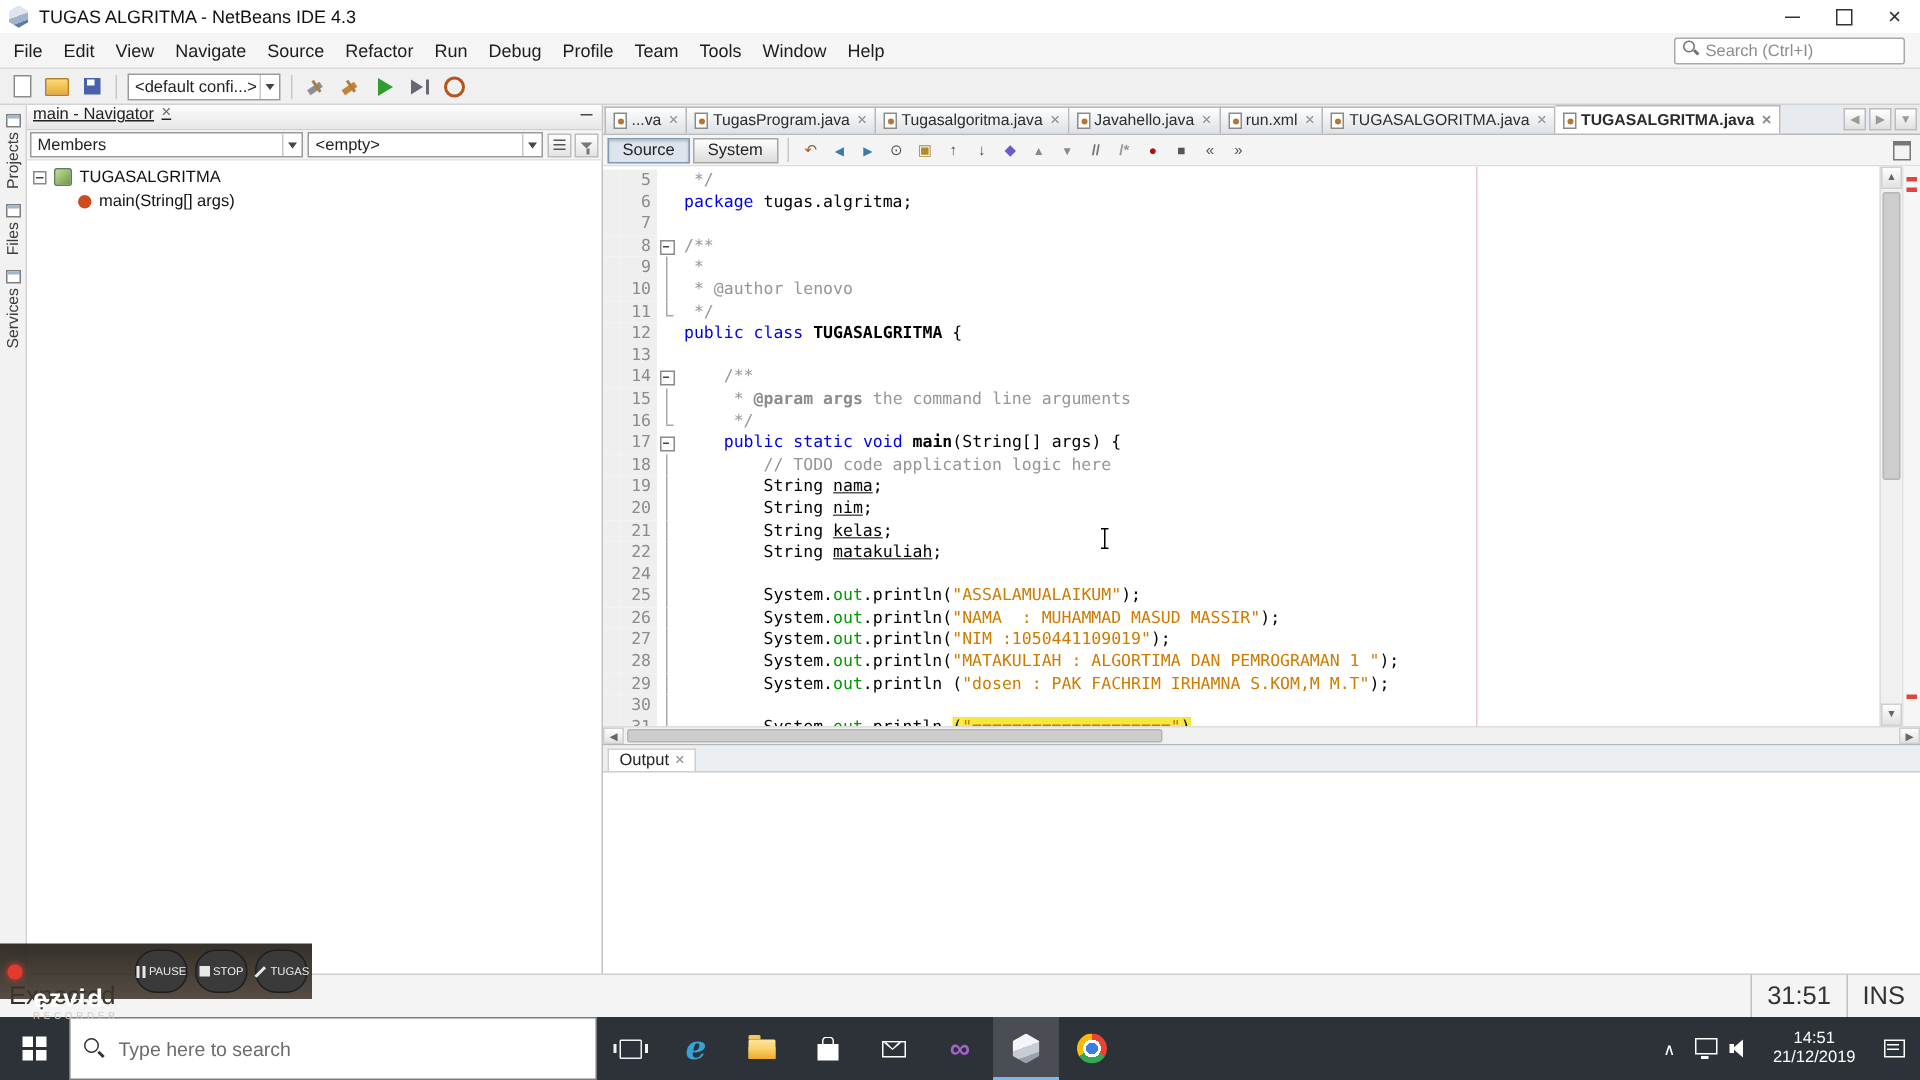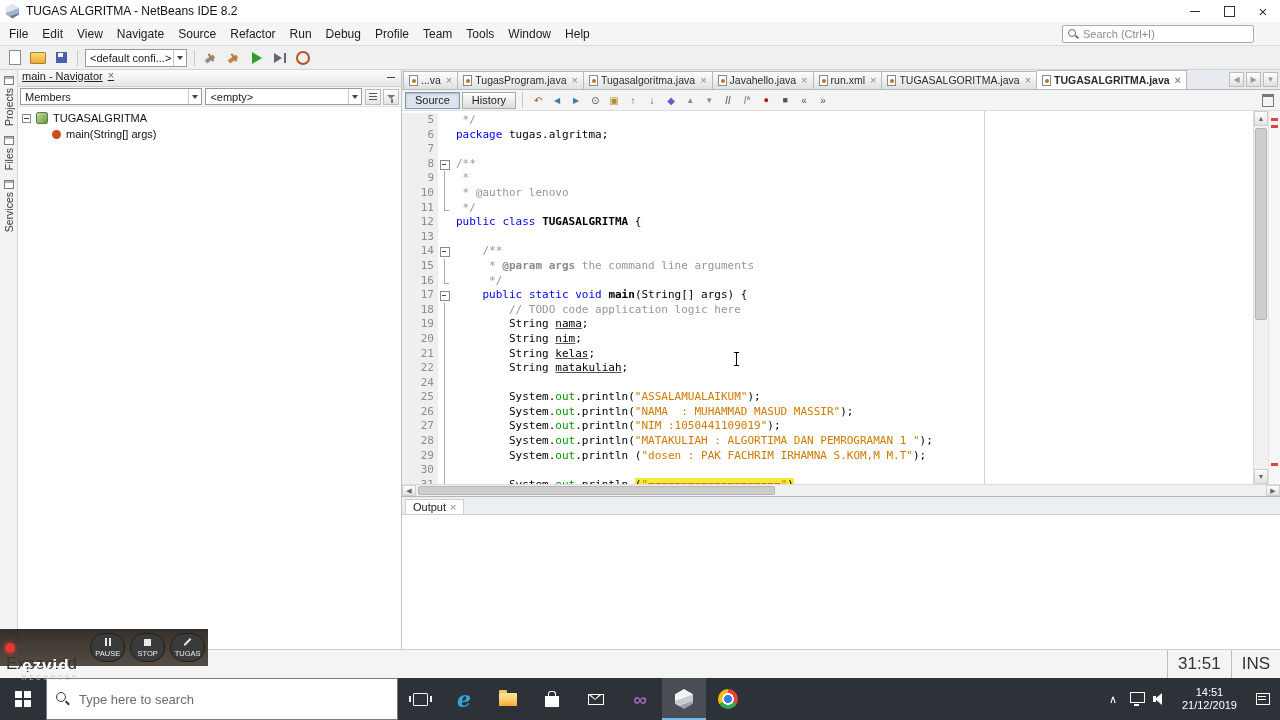--- a/index.html
+++ b/index.html
@@ -15,21 +15,21 @@
   .title-text { font-size:12px; color:#111; }
   .win-controls { margin-left:auto; display:flex; height:100%; }
   .wc { width:34px; height:100%; display:flex; align-items:center; justify-content:center; color:#333; }
   .wc-min::before { content:""; width:10px; height:1px; background:#333; }
   .wc-max::before { content:""; width:9px; height:9px; border:1px solid #333; }
   .wc-close { font-size:15px; line-height:1; }
 
   
   .menubar { height:24px; background:#f5f5f5; border-bottom:1px solid #dcdcdc; display:flex; align-items:center; padding:0 2px; flex:0 0 auto; }
   .menu-item { padding:3px 7px; font-size:12px; color:#1c1c1c; cursor:default; }
-  .ide-search { margin-left:auto; margin-right:24px; width:192px; height:18px; border:1px solid #a9a9a9; border-radius:2px; background:#fff; display:flex; align-items:center; padding:0 4px; }
+  .ide-search { margin-left:auto; margin-right:8px; width:154px; height:18px; border:1px solid #a9a9a9; border-radius:2px; background:#fff; display:flex; padding:0 4px; }
   .mag { position:relative; width:12px; height:12px; flex:0 0 auto; margin-right:4px; }
   .mag::before { content:""; position:absolute; left:1px; top:1px; width:6px; height:6px; border:1.5px solid #6e6e6e; border-radius:50%; }
   .mag::after { content:""; position:absolute; left:8px; top:8px; width:4px; height:1.5px; background:#6e6e6e; transform:rotate(45deg); }
   .ide-search input { border:none; outline:none; width:100%; font-size:11px; color:#444; background:transparent; font-family:inherit; }
   .ide-search input::placeholder { color:#8d8d8d; }
 
   
   .toolbar { height:24px; background:#f0f0f0; border-bottom:1px solid #d2d2d2; display:flex; align-items:center; padding:0 4px; gap:1px; flex:0 0 auto; }
   .tbtn { width:22px; height:20px; display:flex; align-items:center; justify-content:center; position:relative; }
   .tsep { width:1px; height:16px; background:#c7c7c7; margin:0 4px; }
@@ -165,21 +165,21 @@
   .sb-box { border-left:1px solid #c0c0c0; height:100%; display:flex; align-items:center; padding:0 10px; }
 
   
   .recorder { position:absolute; left:0; bottom:54px; width:208px; height:37px; z-index:50;
     background:linear-gradient(rgba(38,32,26,.93),rgba(64,54,44,.88)); display:flex; align-items:center; padding:0 5px; gap:7px; }
   .rec-dot { width:10px; height:10px; border-radius:50%; background:#e43a2e; box-shadow:0 0 5px #e43a2e; flex:0 0 auto; }
   .rec-brand { display:flex; flex-direction:column; line-height:1; }
   .rec-name { color:#fff; font-weight:bold; font-size:17px; letter-spacing:1px;margin-top:44px; }
   .rec-sub { color:#cfc9c2; font-size:6.5px; letter-spacing:2.5px; margin-top:1px; }
   .rec-btns { display:flex; gap:5px; margin-left:4px; }
-  .rec-btn { width:35px; height:29px; background:#3a3a3a; border:1px solid #1e1e1e; border-radius:14px; display:flex; flex-direction:column; align-items:center; justify-content:center; gap:2px; color:#eee; font-size:7.5px; }
+  .rec-btn { width:35px; height:29px; background:#3a3a3a; border:1px solid #1e1e1e; border-radius:14px; display:flex; align-items:center; justify-content:center; gap:2px; color:#eee; font-size:7.5px; }
   .r-ico { height:9px; display:flex; align-items:center; justify-content:center; }
   .r-pause::before { content:""; width:2px; height:8px; background:#e8e8e8; box-shadow:4px 0 0 #e8e8e8; margin-right:4px; }
   .r-stop::before { content:""; width:7px; height:7px; background:#e8e8e8; }
   .r-draw::before { content:""; width:9px; height:2px; background:#e8e8e8; transform:rotate(-45deg); }
 
   
   .taskbar { height:42px; background:#2d3238; display:flex; align-items:center; flex:0 0 auto; }
   .start-btn { width:46px; height:100%; display:flex; align-items:center; justify-content:center; }
   .win-wrap { width:16px; height:16px; position:relative; }
   .win-wrap::before { content:""; position:absolute; left:0; top:0; width:7px; height:7px; background:#fff; box-shadow:9px 0 0 #fff,0 9px 0 #fff,9px 9px 0 #fff; }
@@ -228,21 +228,21 @@
                linear-gradient(#000,#000) bottom center/5px 1px no-repeat,
                linear-gradient(#000,#000) center/1px 100% no-repeat; }
 </style>
 </head>
 <body>
 
 <div class="screen">
 
   <div class="titlebar">
     <span class="nb-cube-sm"></span>
-    <span class="title-text">TUGAS ALGRITMA - NetBeans IDE 8.2</span>
+    <span class="title-text">TUGAS ALGRITMA - NetBeans IDE 4.3</span>
     <div class="win-controls">
       <span class="wc wc-min"></span>
       <span class="wc wc-max"></span>
       <span class="wc wc-close">×</span>
     </div>
   </div>
 
   <div class="menubar">
     <span style="display:flex;">
         <span class="menu-item">File</span>
@@ -377,21 +377,21 @@
           <div class="tab-scrolls">
             <span class="tsc">◀</span>
             <span class="tsc">▶</span>
             <span class="tsc">▼</span>
           </div>
         </div>
 
       <div class="ed-toolbar">
         <span style="display:flex;gap:2px;">
             <span class="view-btn pressed">Source</span>
-            <span class="view-btn">History</span>
+            <span class="view-btn">System</span>
           </span>
         <span class="tsep"></span>
         <span style="display:flex;gap:1px;">
             <span class="ed-icon" data-icon="last-edit-icon"></span>
             <span class="ed-icon" data-icon="back-icon"></span>
             <span class="ed-icon" data-icon="forward-icon"></span>
             <span class="ed-icon" data-icon="find-selection-icon"></span>
             <span class="ed-icon" data-icon="highlight-icon"></span>
             <span class="ed-icon" data-icon="previous-bookmark-icon"></span>
             <span class="ed-icon" data-icon="next-bookmark-icon"></span>

